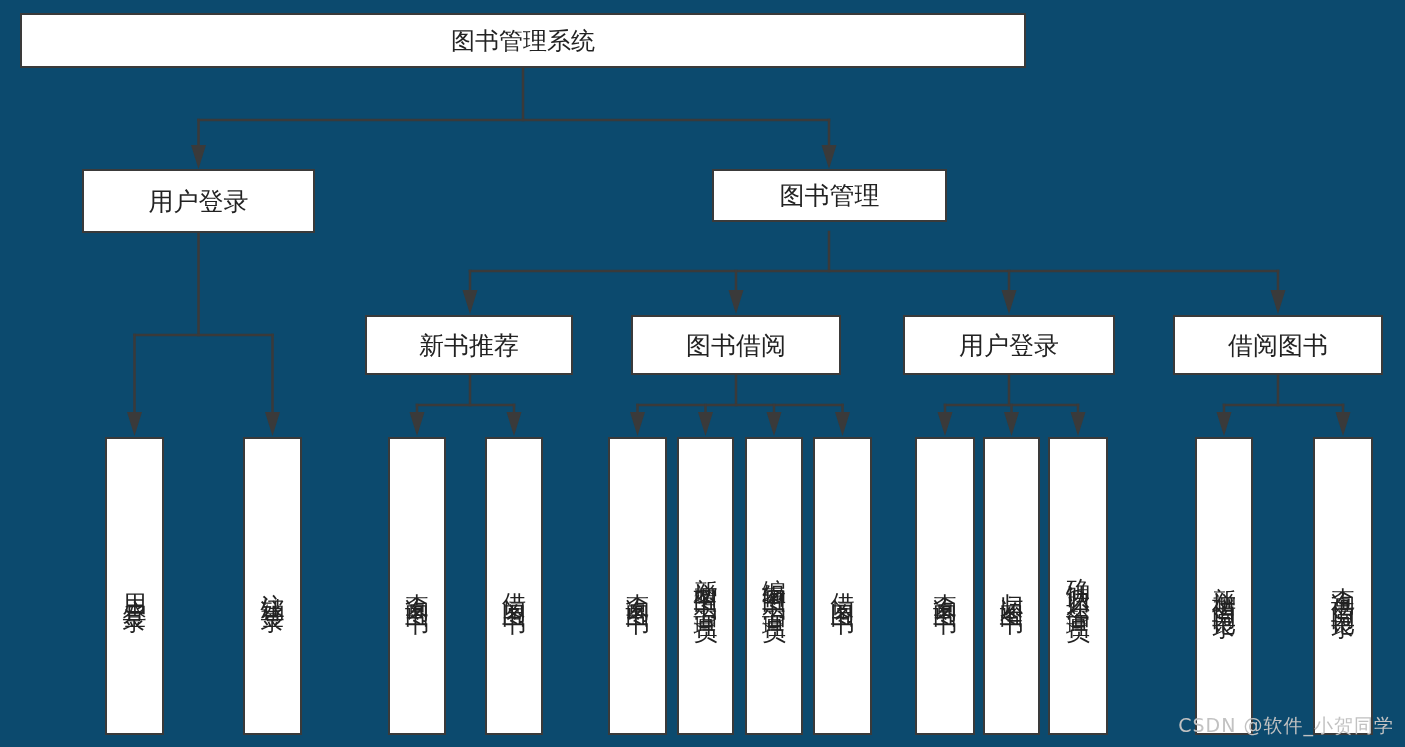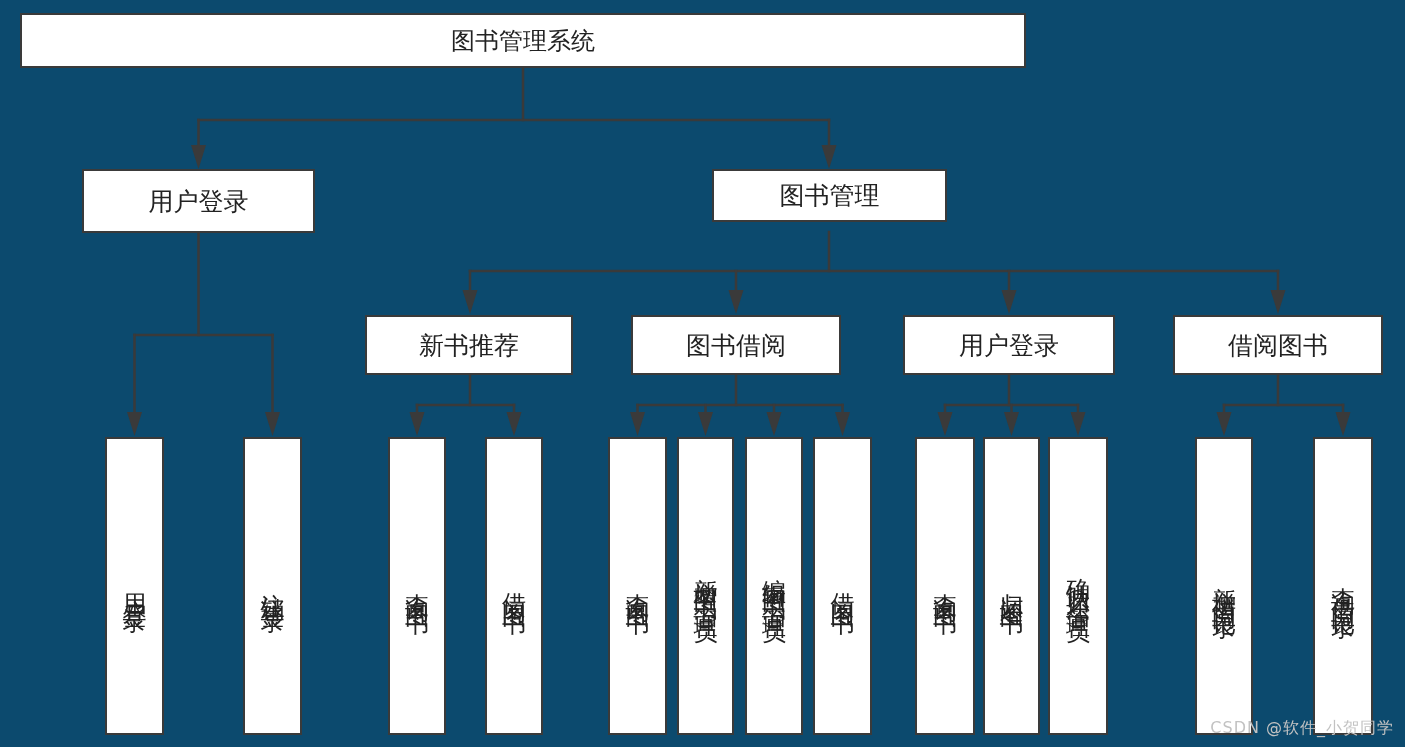--- a/index.html
+++ b/index.html
@@ -34,21 +34,21 @@
     writing-mode: vertical-rl;
     text-orientation: mixed;
     letter-spacing: 6px;
     font-size: 24px;
   }
   .node.title { font-size: 24px; }
   #watermark {
     position: absolute;
     right: 11px;
     bottom: 8px;
-    font-size: 16px;
+    font-size: 19px;
     color: #c2c2c2;
     letter-spacing: 1px;
     white-space: nowrap;
   }
 </style>
 </head>
 <body>
 
 <div id="stage">
 

